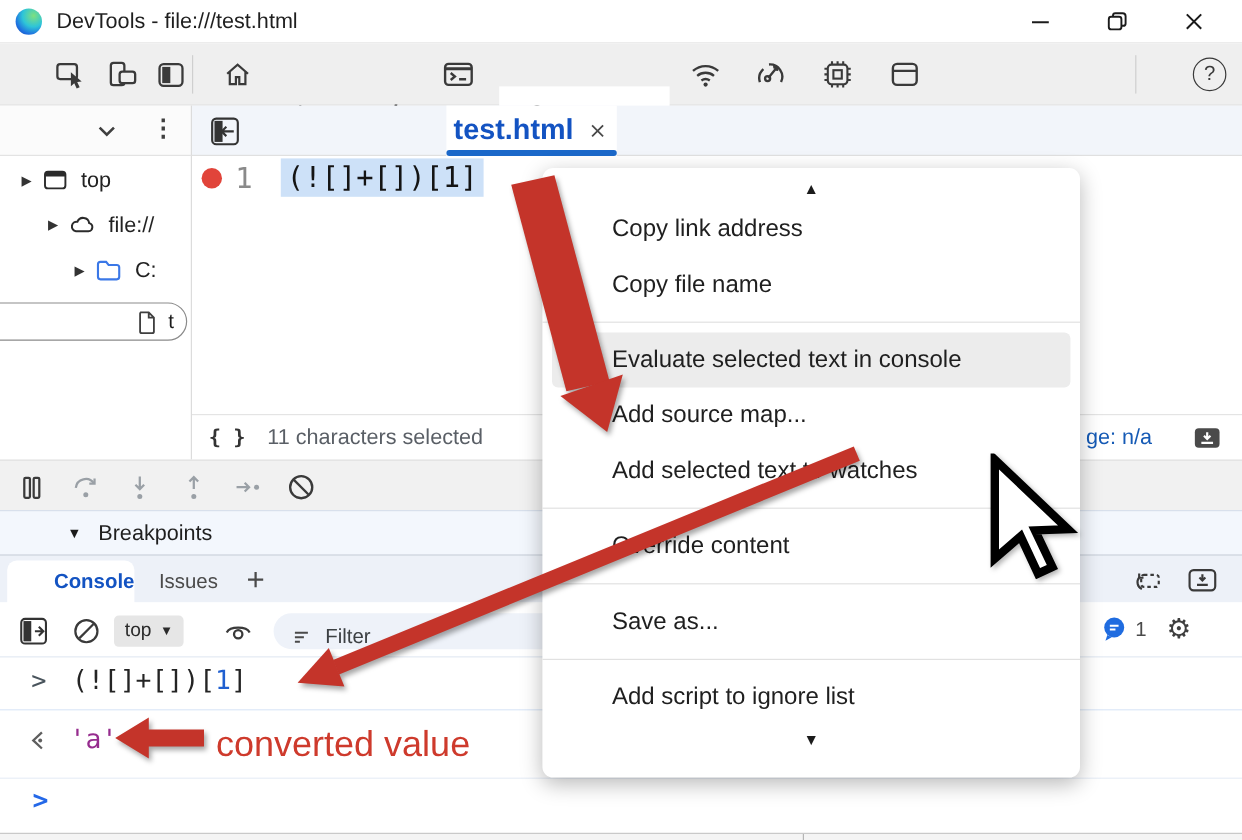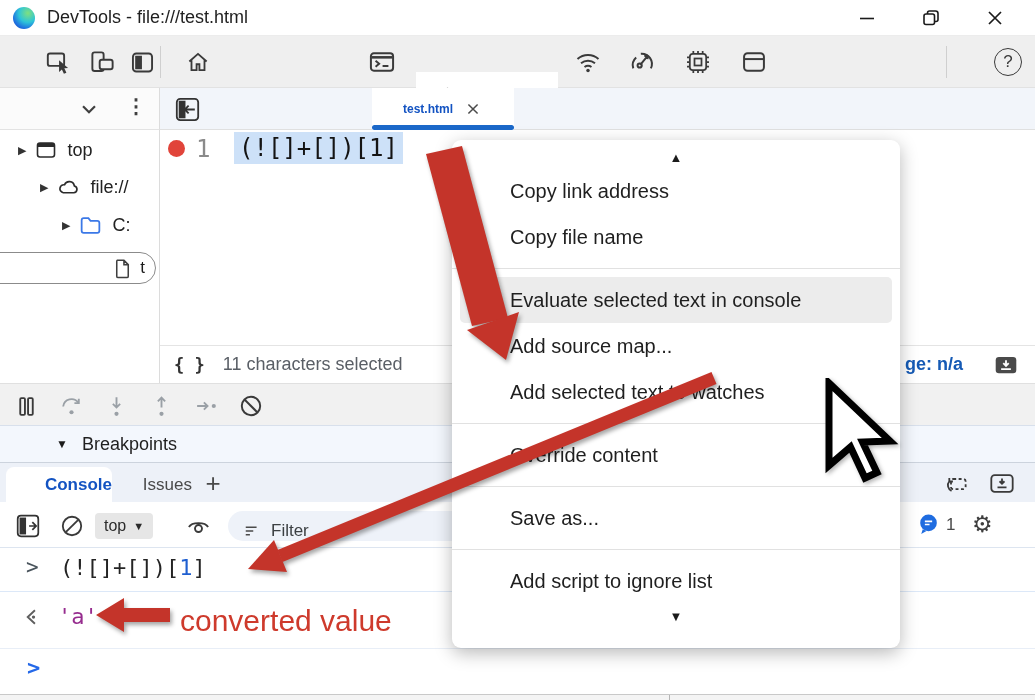--- a/index.html
+++ b/index.html
@@ -22,42 +22,42 @@
   .sources-underline{position:absolute;left:416px;top:84px;width:142px;height:4px;background:#1b68c9;border-radius:2px}
   
   .navheader{left:0;top:88px;width:160px;height:42px;background:#fbfbfb;border-bottom:1px solid #e3e3e3;border-right:1px solid #dcdcdc}
   .navpane{left:0;top:130px;width:160px;height:253px;background:#fff;border-right:1px solid #dcdcdc}
   .treerow{position:absolute;display:flex;align-items:center;font-size:18px;color:#222}
   .tree-arrow{font-size:11px;color:#333;margin-right:8px}
   .filepill{position:absolute;left:-22px;top:122px;width:178px;height:32px;border:1.5px solid #8b8b8b;border-radius:16px;background:#fff;display:flex;align-items:center;justify-content:flex-end;padding-right:10px;gap:6px}
   
   .tabstrip{left:160px;top:88px;width:875px;height:42px;background:#f2f5fa;border-bottom:1px solid #e0e0e0}
   .edtab{position:absolute;left:212px;top:0;width:142px;height:42px;background:#fff;display:flex;align-items:center;justify-content:center;gap:10px}
-  .edtab-label{font-size:12px;font-weight:700;color:#1353c2}
+  .edtab-label{font-size:24px;font-weight:700;color:#1353c2}
   .edtab-underline{position:absolute;left:212px;top:37px;width:142px;height:5px;background:#1b68c9;border-radius:3px}
   
   .editor{left:160px;top:130px;width:875px;height:215px;background:#fff}
   .bp-dot{position:absolute;left:8px;top:10px;width:17px;height:17px;border-radius:50%;background:#e1443a}
   .lineno{position:absolute;left:36px;top:5px;font-family:"DejaVu Sans Mono",monospace;font-size:24px;color:#8a8a8a}
   .codesel{position:absolute;left:74px;top:2px;background:#cde1f8;padding:2px 5px;font-family:"DejaVu Sans Mono",monospace;font-size:24px;color:#141414}
   
   .statusbar{left:160px;top:345px;width:875px;height:38px;background:#fff;border-top:1px solid #e4e4e4;display:flex;align-items:center}
   .bracebtn{font-family:"DejaVu Sans Mono",monospace;font-size:17px;font-weight:700;color:#333;margin-left:14px}
   .statustext{font-size:18px;color:#5a5f66;margin-left:18px}
-  .coverage{position:absolute;left:745px;top:8px;font-size:18px;font-weight:700;color:#155ab5}
+  .coverage{position:absolute;left:745px;top:8px;font-size:18px;font-weight:400;color:#155ab5}
   
   .debugbar{left:0;top:383px;width:1035px;height:42px;background:#f1f1f1;border-top:1px solid #e0e0e0}
   .dbico{position:absolute;top:8px;width:28px;height:28px;display:flex;align-items:center;justify-content:center}
   .bprow{left:0;top:425px;width:1035px;height:37px;background:#f3f7fd;border-top:1px solid #d8e0ec;display:flex;align-items:center}
   .bpmark{font-size:12px;color:#1b1b1b;margin-left:56px}
   .bplabel{font-size:18px;color:#1f1f1f;margin-left:14px}
   
   .drawertabs{left:0;top:462px;width:1035px;height:40px;background:#edf1f8;border-top:1px solid #ccd3dd}
   .consoletab{position:absolute;left:6px;top:4px;width:106px;height:36px;background:#fff;border-radius:8px 8px 0 0;display:flex;align-items:center;justify-content:flex-end;font-size:17px;font-weight:700;color:#1353c2}
-  .issuestab{position:absolute;left:122px;top:4px;width:70px;height:36px;display:flex;align-items:center;justify-content:flex-end;font-size:17px;color:#4a4a4a}
+  .issuestab{position:absolute;left:122px;top:4px;width:70px;height:36px;display:flex;align-items:center;justify-content:center;font-size:17px;color:#4a4a4a}
   .drawerplus{position:absolute;left:198px;top:2px;width:30px;height:36px;display:flex;align-items:center;justify-content:center;font-size:26px;font-weight:300;color:#4a4a4a}
   .consolebar{left:0;top:502px;width:1035px;height:46px;background:#fff;border-bottom:1px solid #dde5f0}
   .cbico{position:absolute;top:10px;width:28px;height:28px;display:flex;align-items:center;justify-content:center}
   .ctxpill{position:absolute;left:95px;top:11px;height:26px;background:#e6e6e6;border-radius:4px;display:flex;align-items:center;padding:0 9px;gap:7px;font-size:16px;color:#2b2b2b}
   .filterbox{position:absolute;left:228px;top:9px;width:436px;height:30px;background:#eef2f9;border-radius:15px;display:flex;align-items:flex-end;padding-left:14px;gap:9px;font-size:17px;color:#3c4043}
   .bubblecount{position:absolute;left:946px;top:13px;font-size:17px;color:#4a4a4a}
   .gearbtn{position:absolute;left:972px;top:9px;font-size:23px;color:#3f3f3f}
   
   .msgs{left:0;top:548px;width:1035px;height:146px;background:#fff;font-family:"DejaVu Sans Mono",monospace}
   .crow1{position:absolute;left:0;top:0;width:1035px;height:44px;border-bottom:1px solid #dce8f8}

